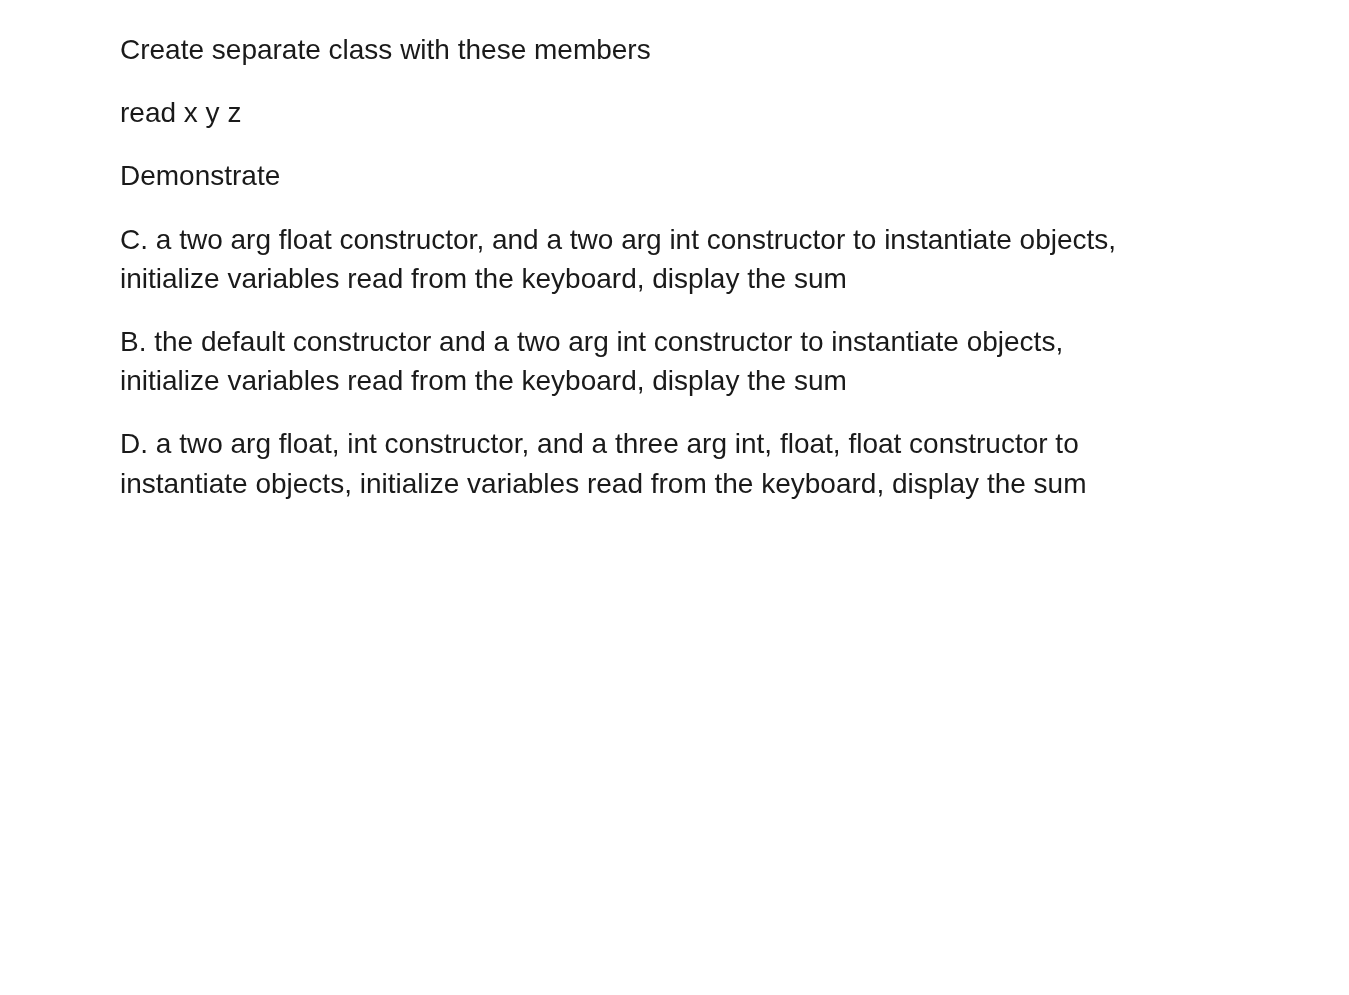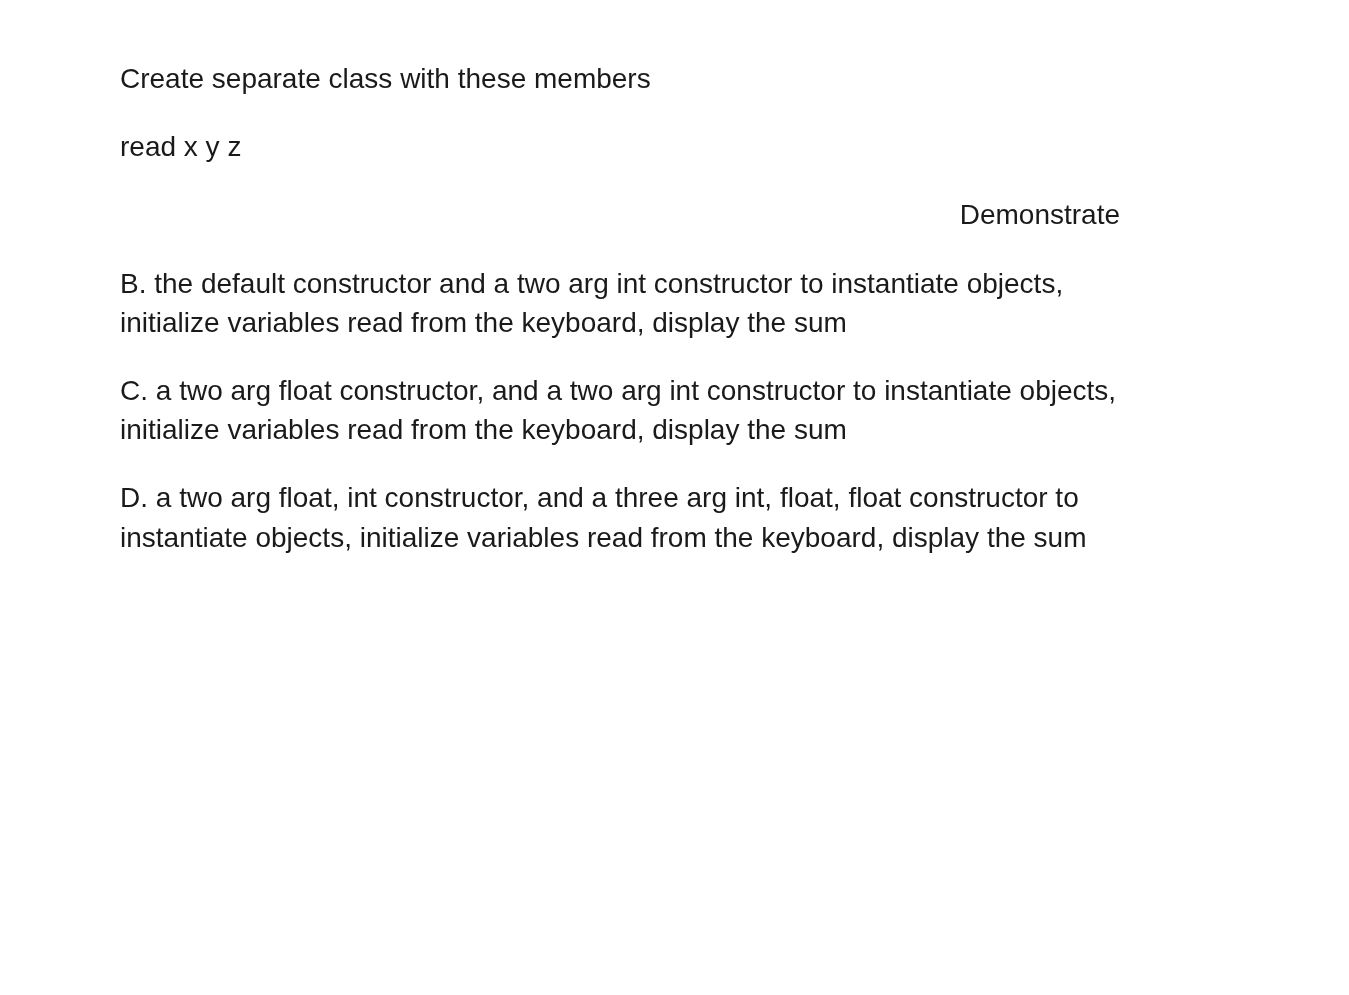--- a/index.html
+++ b/index.html
@@ -12,32 +12,30 @@
     }
     .content {
       padding: 30px 120px;
       color: #1a1a1a;
       font-size: 28px;
       line-height: 1.4;
       max-width: 1000px;
     }
     .para {
       margin-bottom: 24px;
-      margin-top: 29px;
     }
     .tight {
       margin-bottom: 4px;
-      text-align: right;
     }
   </style>
 </head>
 <body>
 
 <div class="content">
   <div class="para">Create separate class with these members</div>
   <div class="para">read x y z</div>
   <div class="para">
     <div class="tight">Demonstrate</div>
   </div>
+  <div class="para">C. a two arg float constructor, and a two arg int constructor to instantiate objects, initialize variables read from the keyboard, display the sum</div>
   <div class="para">B. the default constructor and a two arg int constructor to instantiate objects, initialize variables read from the keyboard, display the sum</div>
-  <div class="para">C. a two arg float constructor, and a two arg int constructor to instantiate objects, initialize variables read from the keyboard, display the sum</div>
   <div class="para">D. a two arg float, int constructor, and a three arg int, float, float constructor to instantiate objects, initialize variables read from the keyboard, display the sum</div>
 </div>
 
 </body></html>

